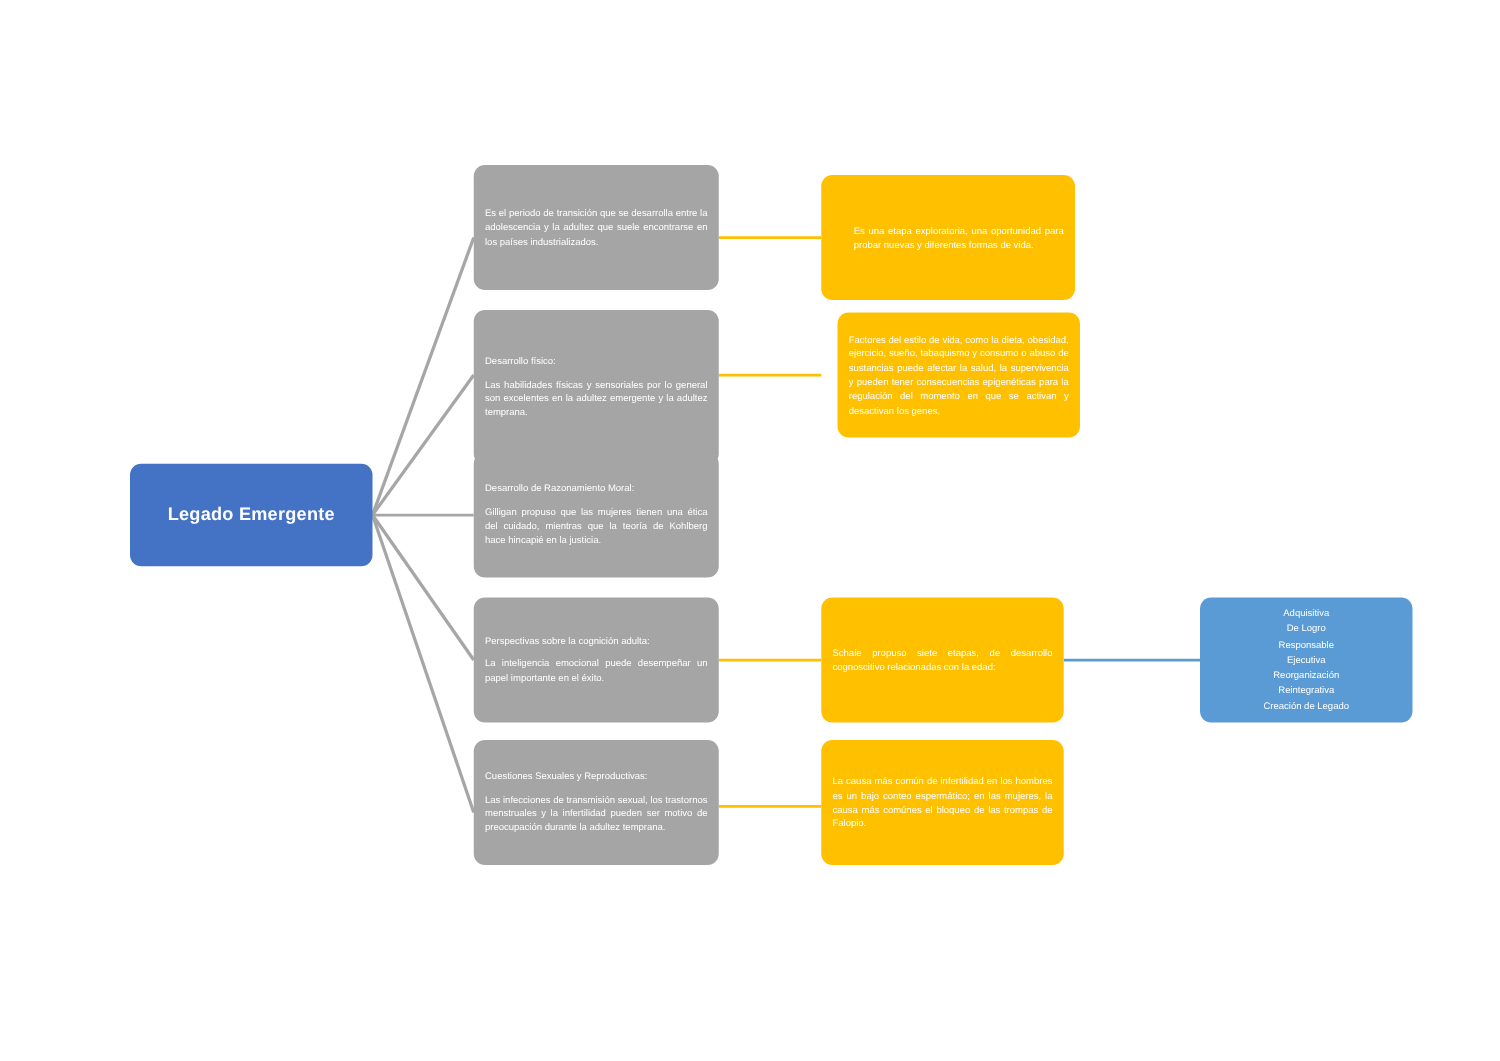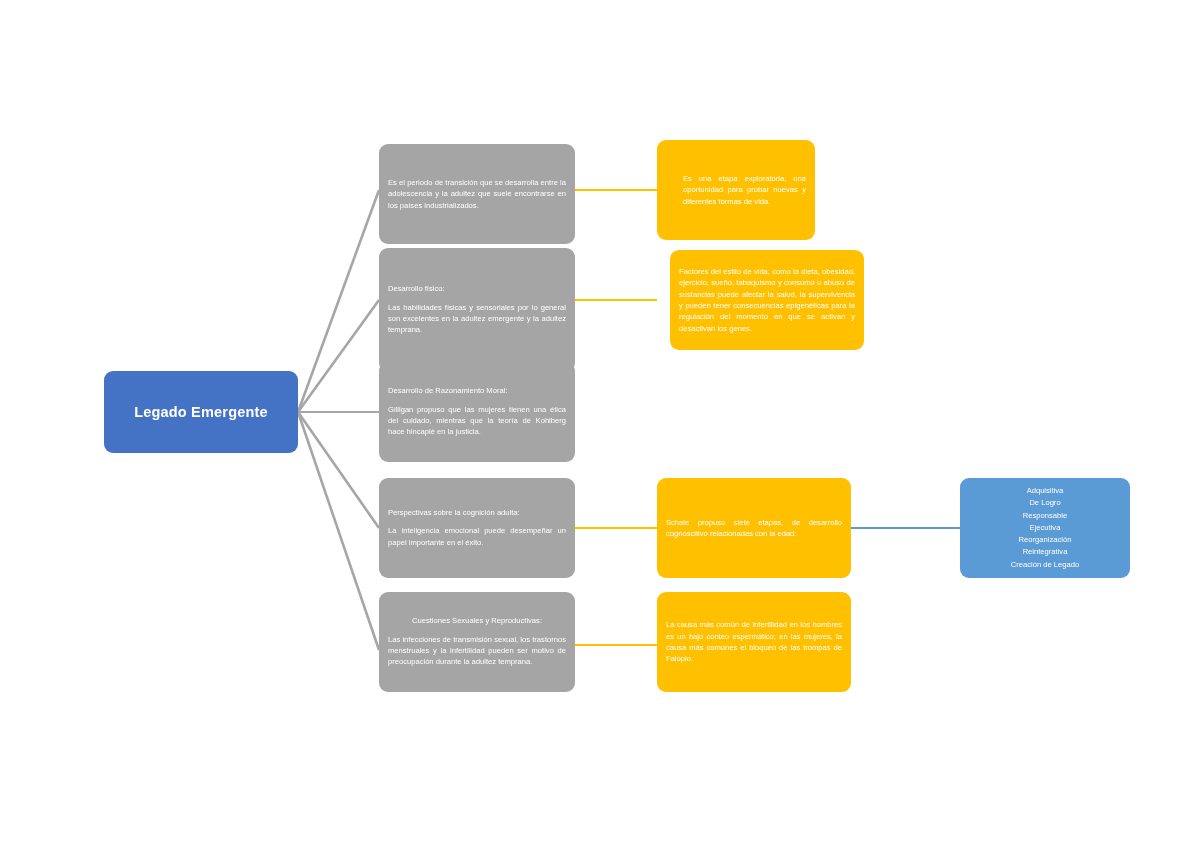--- a/index.html
+++ b/index.html
@@ -100,45 +100,45 @@
     <line x1="575" y1="528" x2="657" y2="528" stroke="#FFC000" stroke-width="2.2"></line>
     <line x1="575" y1="645" x2="657" y2="645" stroke="#FFC000" stroke-width="2.2"></line>
 
     <line x1="851" y1="528" x2="960" y2="528" stroke="#5B9BD5" stroke-width="2.2"></line>
   </svg>
 
   <div class="node root" style="left:104px; top:371px; width:194px; height:82px;">
     <div class="title">Legado Emergente</div>
   </div>
 
-  <div class="node gray" style="left:379px; top:144px; width:196px; height:100px;">
+  <div class="node gray" style="left:379px; top:132px; width:196px; height:100px;">
     <div class="body-text">Es el periodo de transición que se desarrolla entre la adolescencia y la adultez que suele encontrarse en los países industrializados.</div>
   </div>
 
   <div class="node gray" style="left:379px; top:248px; width:196px; height:124px;">
     <div class="heading">Desarrollo físico:</div>
     <div class="body-text">Las habilidades físicas y sensoriales por lo general son excelentes en la adultez emergente y la adultez temprana.</div>
   </div>
 
   <div class="node gray" style="left:379px; top:362px; width:196px; height:100px;">
     <div class="heading">Desarrollo de Razonamiento Moral:</div>
     <div class="body-text">Gilligan propuso que las mujeres tienen una ética del cuidado, mientras que la teoría de Kohlberg hace hincapié en la justicia.</div>
   </div>
 
   <div class="node gray" style="left:379px; top:478px; width:196px; height:100px;">
     <div class="heading">Perspectivas sobre la cognición adulta:</div>
     <div class="body-text">La inteligencia emocional puede desempeñar un papel importante en el éxito.</div>
   </div>
 
-  <div class="node gray" style="left:379px; top:592px; width:196px; height:100px;align-items:center;">
+  <div class="node gray" style="left:379px; top:592px; width:196px; height:100px;">
     <div class="heading">Cuestiones Sexuales y Reproductivas:</div>
     <div class="body-text">Las infecciones de transmisión sexual, los trastornos menstruales y la infertilidad pueden ser motivo de preocupación durante la adultez temprana.</div>
   </div>
 
-  <div class="node amber" style="left:657px; top:140px; width:158px; height:100px;padding-left:26px;">
+  <div class="node amber" style="left:657px; top:140px; width:203px; height:100px;padding-left:26px;">
     <div class="body-text">Es una etapa exploratoria, una oportunidad para probar nuevas y diferentes formas de vida.</div>
   </div>
 
   <div class="node amber" style="left:670px; top:250px; width:194px; height:100px;">
     <div class="body-text">Factores del estilo de vida, como la dieta, obesidad, ejercicio, sueño, tabaquismo y consumo o abuso de sustancias puede afectar la salud, la supervivencia y pueden tener consecuencias epigenéticas para la regulación del momento en que se activan y desactivan los genes.</div>
   </div>
 
   <div class="node amber" style="left:657px; top:592px; width:194px; height:100px;">
     <div class="body-text">La causa más común de infertilidad en los hombres es un bajo conteo espermático; en las mujeres, la causa más comúnes el bloqueo de las trompas de Falopio.</div>
   </div>

